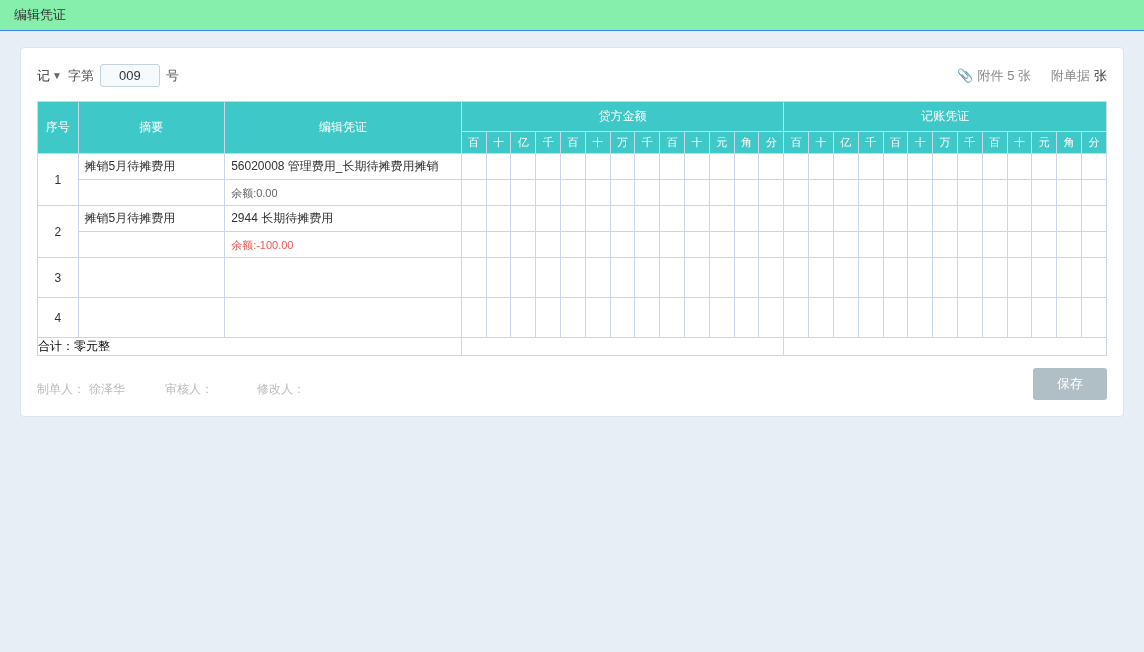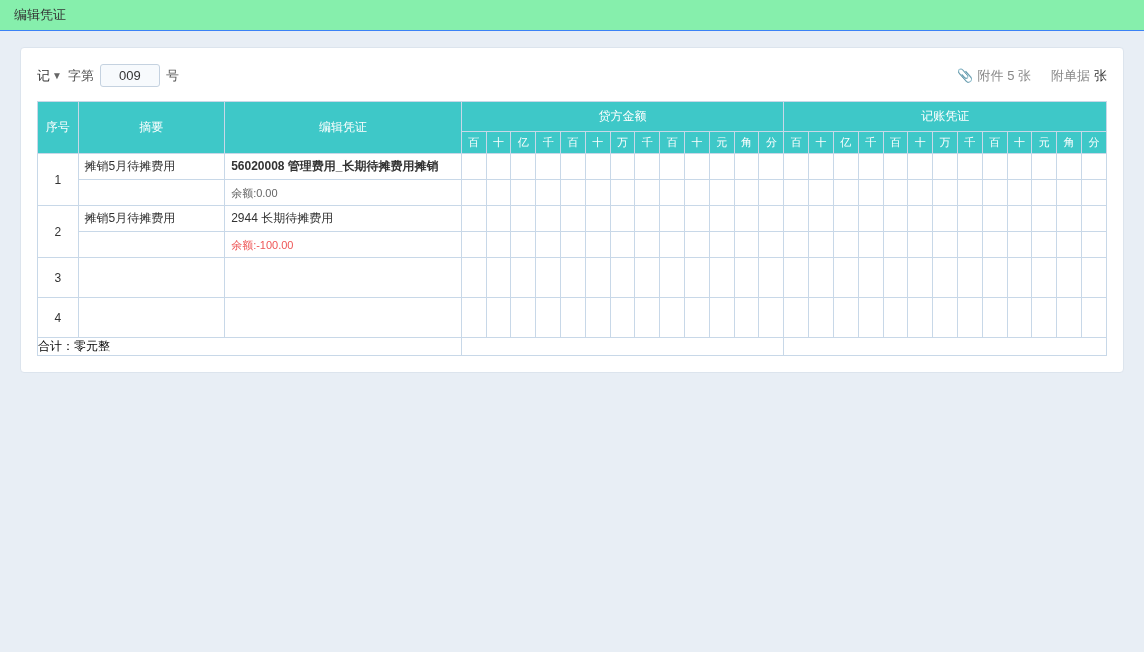--- a/index.html
+++ b/index.html
@@ -308,21 +308,21 @@
             <th>元</th>
             <th>角</th>
             <th>分</th>
           </tr>
         </thead>
         <tbody id="voucher-tbody">
 
         <tr class="data-row">
               <td class="center" rowspan="2">1</td>
               <td style="vertical-align: top;">摊销5月待摊费用</td>
-              <td style="vertical-align: top; font-weight: bold;">56020008 管理费用_长期待摊费用摊销</td>
+              <td style="vertical-align: top;">56020008 管理费用_长期待摊费用摊销</td>
               <td style="text-align: center; padding: 2px;"></td>
               <td style="text-align: center; padding: 2px;"></td>
               <td style="text-align: center; padding: 2px;"></td>
               <td style="text-align: center; padding: 2px;"></td>
               <td style="text-align: center; padding: 2px;"></td>
               <td style="text-align: center; padding: 2px;"></td>
               <td style="text-align: center; padding: 2px;"></td>
               <td style="text-align: center; padding: 2px;"></td>
               <td style="text-align: center; padding: 2px;"></td>
               <td style="text-align: center; padding: 2px;"></td>
@@ -504,14 +504,31 @@
         <tfoot>
           <tr>
             <td colspan="3" class="total-row">合计：零元整</td>
             <td class="total-row" colspan="13"></td>
             <td class="total-row" colspan="13"></td>
           </tr>
         </tfoot>
       </table>
     </div>
 
+    <div class="footer-area">
+      <div class="footer-row" style="flex:1">
+        <div class="footer-item">
+          <span>制单人：</span>
+          <span>徐泽华</span>
+        </div>
+        <div class="footer-item">
+          <span>审核人：</span>
+          <span></span>
+        </div>
+        <div class="footer-item">
+          <span>修改人：</span>
+          <span></span>
+        </div>
+      </div>
+      <button class="save-btn">保存</button>
+    </div>
   </div>
 </div>
 
 </body></html>

